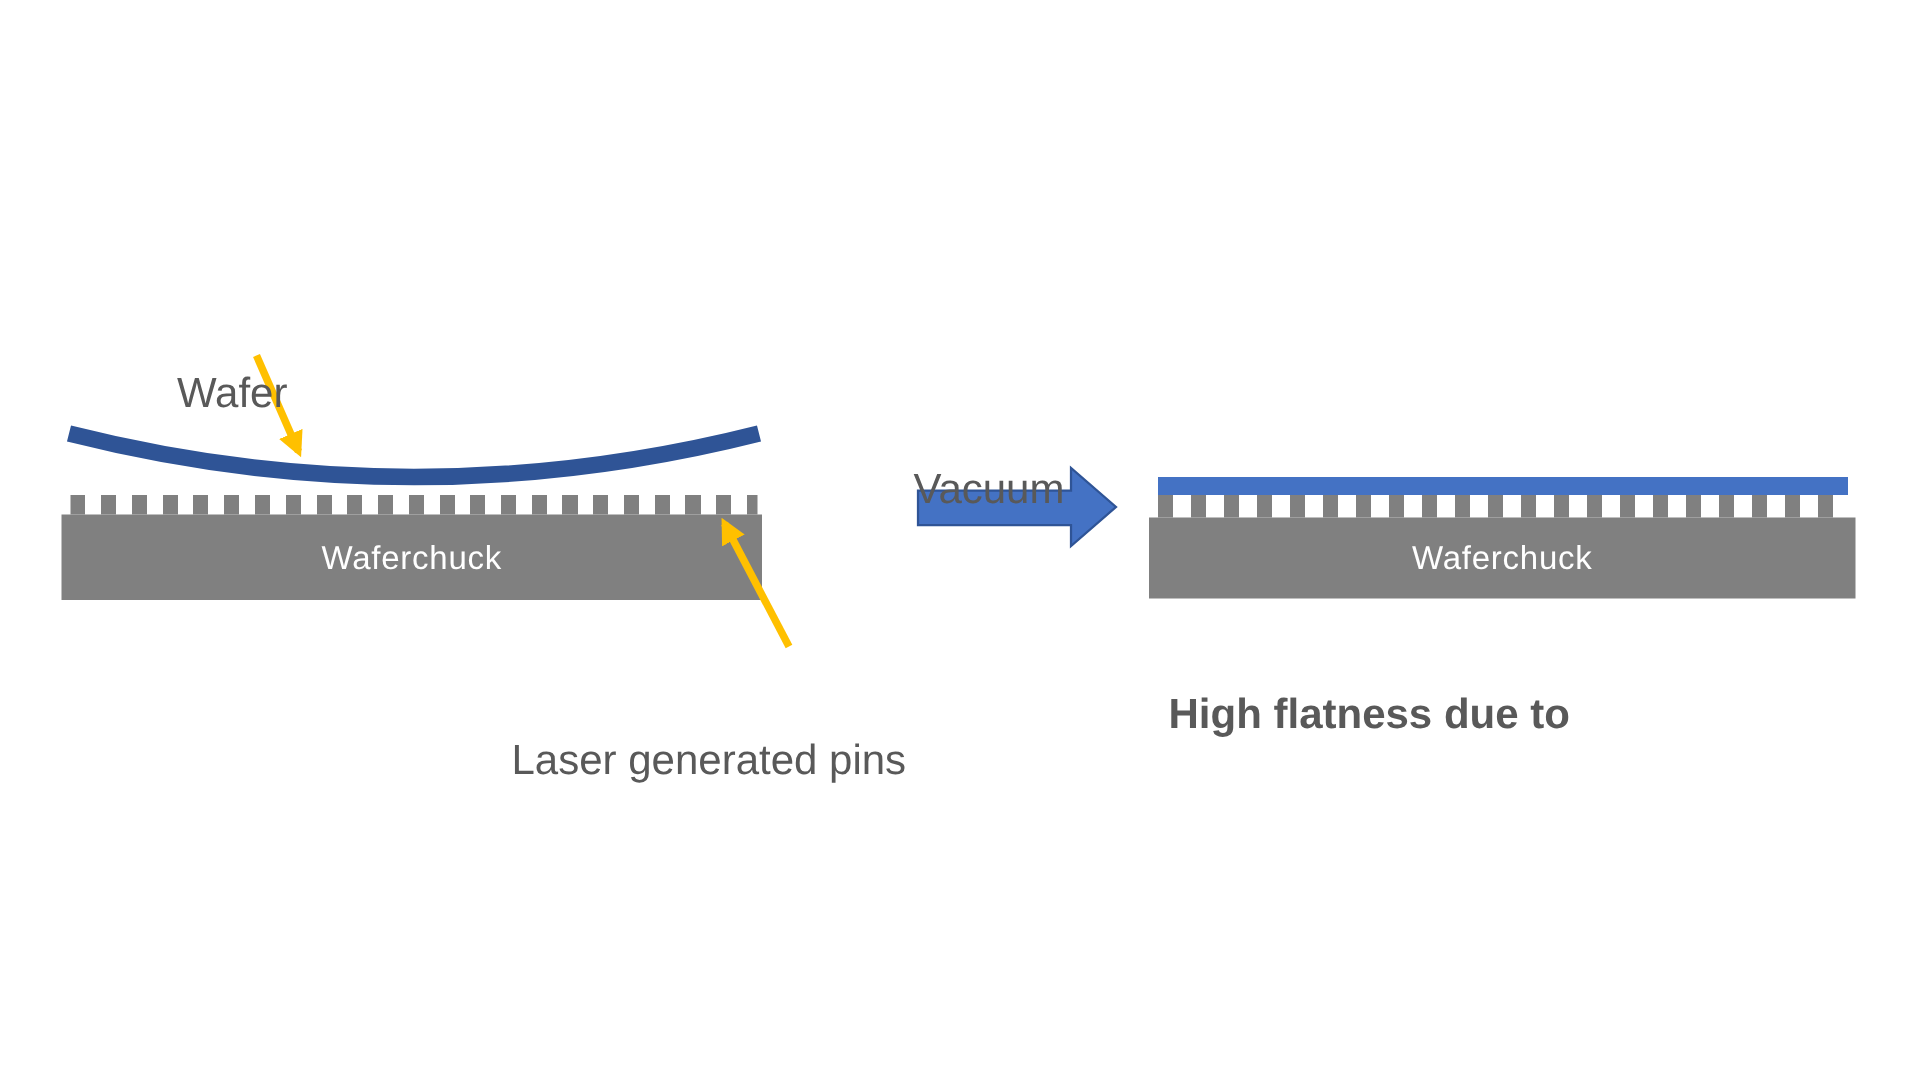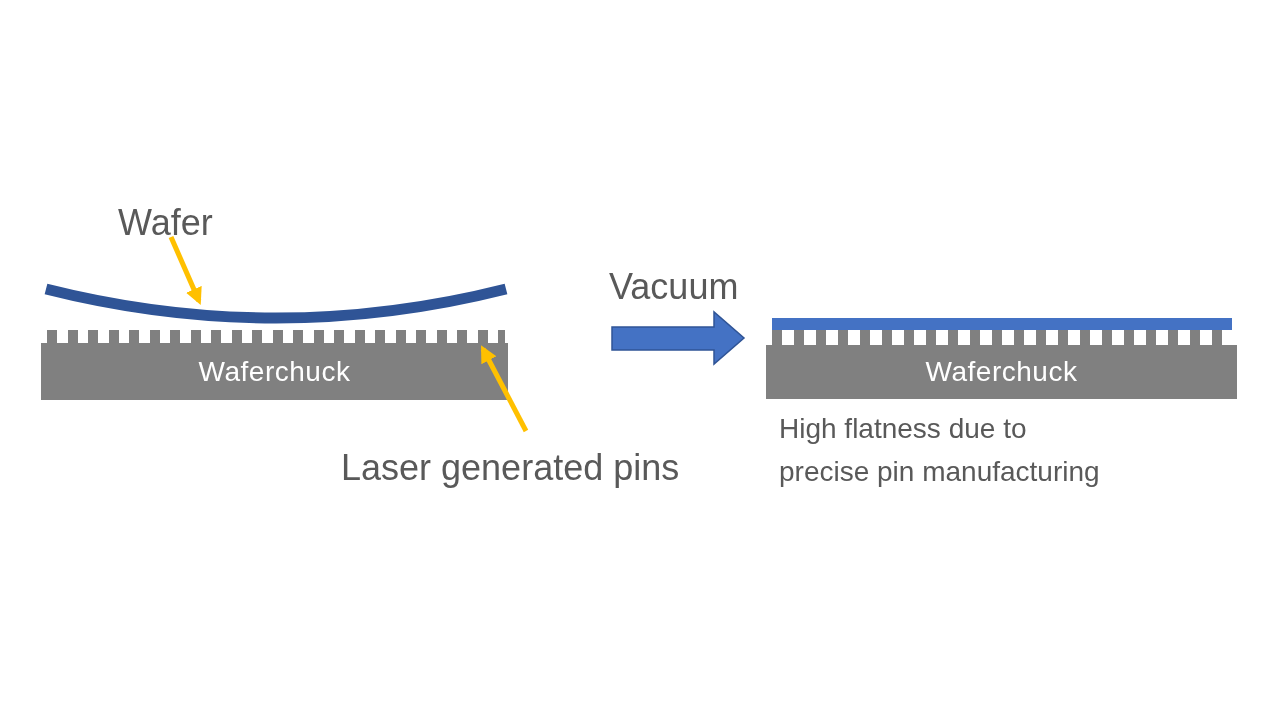--- a/index.html
+++ b/index.html
@@ -42,21 +42,21 @@
   }
   .chuck-body {
     position: absolute;
     background: var(--chuck-gray, #808080);
     display: flex;
     align-items: center;
     justify-content: center;
   }
   .chuck-label {
     color: var(--chuck-label-white, #ffffff);
-    font-size: 28px;
+    font-size: 22px;
     letter-spacing: 0.5px;
   }
   .pins-row-left {
     position: absolute;
     left: 47px; top: 330px;
     width: 458px; height: 13px;
     background: repeating-linear-gradient(
       90deg,
       var(--chuck-gray, #808080) 0 10px,
       var(--background, #ffffff) 10px 20.5px
@@ -75,33 +75,35 @@
   .wafer-flat {
     position: absolute;
     left: 772px; top: 318px;
     width: 460px; height: 12px;
     background: var(--wafer-flat-blue, #4472C4);
   }
   
   .txt {
     position: absolute;
     color: var(--label-gray, #595959);
-    font-size: 36px;
+    font-size: 28px;
     white-space: nowrap;
+    margin-top: 44px;
   }
   .label-wafer    { left: 118px; top: 202px; }
   .label-vacuum   { left: 609px; top: 266px; text-align: center; }
   .label-pins     { left: 341px; top: 447px; }
   .caption {
     position: absolute;
-    left: 779px; top: 407px;
+    left: 779px; top: 454px;
     color: var(--label-gray, #595959);
     font-size: 28px;
     line-height: 43px;
     white-space: nowrap;
+    font-weight: bold;
   }
 </style>
 </head>
 <body>
 
 <div class="stage">
 
   <div class="pins-row-left"></div>
   <div class="chuck-body" style="left:41px; top:343px; width:467px; height:57px;">
     <span class="chuck-label">Waferchuck</span>
@@ -130,16 +132,15 @@
   </svg>
 
   <div class="txt label-wafer">Wafer</div>
 
   <div class="txt label-vacuum">Vacuum</div>
 
   <div class="txt label-pins">Laser generated pins</div>
 
   <div class="caption">
     <div>High flatness due to</div>
-    <div>precise pin manufacturing</div>
   </div>
 
 </div>
 
 </body></html>

